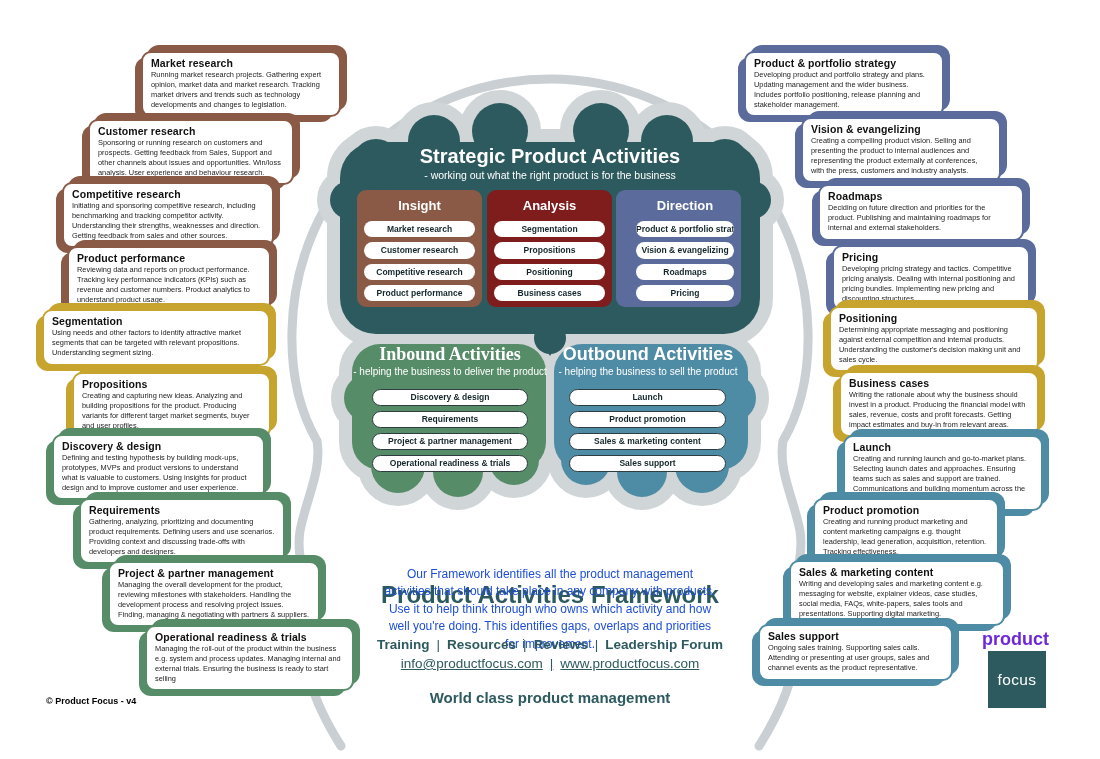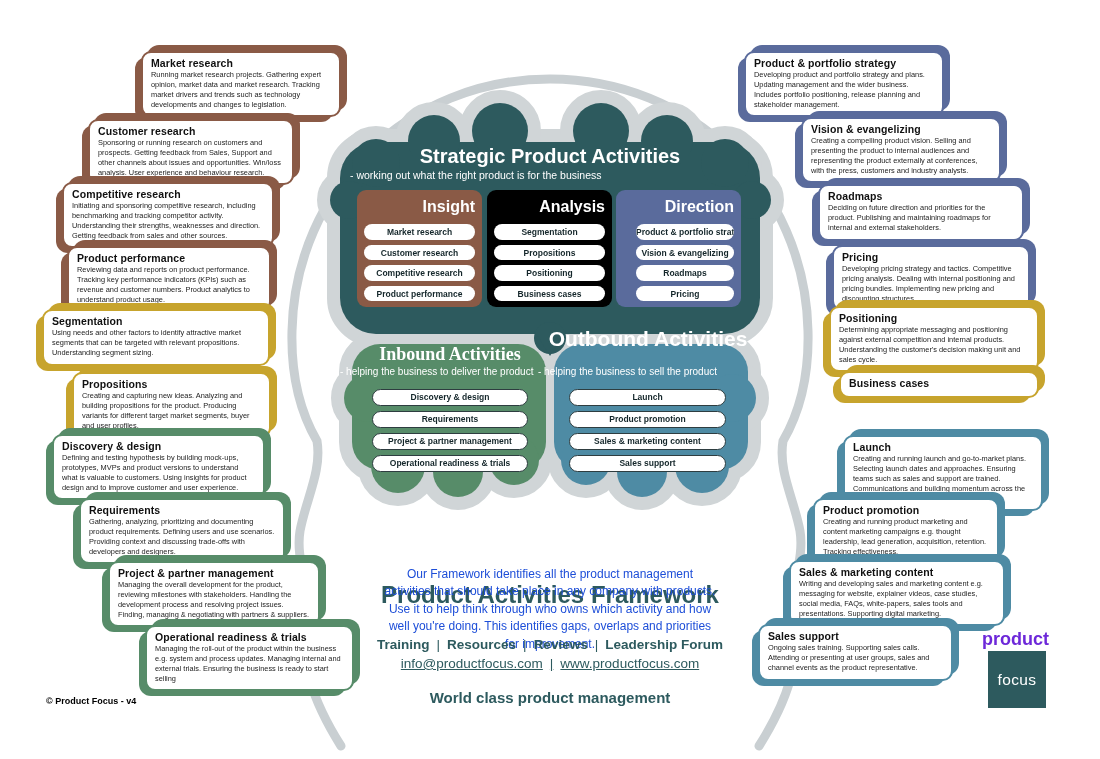--- a/index.html
+++ b/index.html
@@ -16,29 +16,29 @@
   .callout{position:absolute;z-index:6;}
   .callout::before,.callout::after{content:"";position:absolute;border-radius:12px;background:var(--c);z-index:0;}
   .callout::before{top:-6px;right:-6px;bottom:6px;left:6px;}
   .callout::after{top:6px;right:8px;bottom:-5px;left:-6px;}
   .callout .card{position:relative;z-index:1;background:#fff;border:2px solid var(--c);border-radius:10px;padding:4px 8px 6px;}
   .c-title{font-size:10.5px;font-weight:bold;color:#101010;margin-bottom:1px;letter-spacing:0.1px;}
   .c-body{font-size:7.4px;line-height:1.33;color:#222;}
 
   
   .col{position:absolute;z-index:4;border-radius:9px;padding:7px 7px 6px;box-sizing:border-box;display:flex;flex-direction:column;}
-  .col-header{text-align:right;color:#fff;font-weight:bold;font-size:16px;margin:1px 0 8px;}
+  .col-header{text-align:center;color:#fff;font-weight:bold;font-size:13px;margin:1px 0 8px;}
   .pill{background:#fff;border-radius:9px;height:17px;line-height:17px;font-size:8.5px;font-weight:bold;
         color:#14262a;text-align:center;margin-bottom:5px;box-sizing:border-box;white-space:nowrap;overflow:hidden;}
   .pill:last-child{margin-bottom:0;}
   .lobe-pills{position:absolute;z-index:4;display:flex;flex-direction:column;}
   .lobe-pills .pill{border:1.4px solid #2e3d40;line-height:14px;}
 
   .sec-title{position:absolute;z-index:4;color:#fff;font-weight:bold;text-align:center;}
-  .sec-sub{position:absolute;z-index:4;color:#fff;}
+  .sec-sub{position:absolute;z-index:4;color:#fff;text-align:center;}
 
   .fw-title{position:absolute;z-index:4;color:var(--teal);font-weight:bold;font-size:24px;text-align:center;}
   .fw-body{position:absolute;z-index:4;color:#1d4ed8;font-size:12px;line-height:1.45;text-align:center;}
   .fw-links{position:absolute;z-index:4;color:var(--teal);font-weight:bold;font-size:13.5px;text-align:center;}
   .fw-contacts{position:absolute;z-index:4;color:var(--teal);font-size:13.5px;text-align:center;}
   .fw-links .sep,.fw-contacts .sep{padding:0 7px;font-weight:normal;}
   .fw-tagline{position:absolute;z-index:4;color:var(--teal);font-weight:bold;font-size:15px;text-align:center;}
 
   .copyright{position:absolute;z-index:4;left:46px;top:696px;font-size:9px;font-weight:bold;color:#000;}
   .logo-product{position:absolute;z-index:4;left:982px;top:629px;width:64px;text-align:right;
@@ -98,21 +98,21 @@
 <div class="sec-sub" style="left:350px;top:169px;width:400px;font-size:10.5px;">- working out what the right product is for the business</div>
 
 <div>
     <div class="col" style="left: 357px; top: 190px; width: 125px; height: 117px; background: rgb(138, 90, 70);">
       <div class="col-header">Insight</div>
       <div class="pill">Market research</div>
       <div class="pill">Customer research</div>
       <div class="pill">Competitive research</div>
       <div class="pill">Product performance</div>
     </div>
-    <div class="col" style="left: 487px; top: 190px; width: 125px; height: 117px; background: #000000;">
+    <div class="col" style="left: 487px; top: 190px; width: 125px; height: 117px; background: #7f1d1d;">
       <div class="col-header">Analysis</div>
       <div class="pill">Segmentation</div>
       <div class="pill">Propositions</div>
       <div class="pill">Positioning</div>
       <div class="pill">Business cases</div>
     </div>
     <div class="col" style="left: 616px; top: 190px; width: 125px; height: 117px; background: rgb(90, 107, 156); padding-left: 20px;">
       <div class="col-header">Direction</div>
       <div class="pill">Product &amp; portfolio strategy</div>
       <div class="pill">Vision &amp; evangelizing</div>
@@ -123,21 +123,21 @@
 
 <div class="sec-title" style="left:345px;top:344px;width:210px;font-size:18px;font-family:Liberation Serif, serif;">Inbound Activities</div>
 <div class="sec-sub" style="left:340px;top:366px;width:220px;font-size:10px;">- helping the business to deliver the product</div>
 <div class="lobe-pills" style="left:372px;top:389px;width:156px;">
     <div class="pill">Discovery &amp; design</div>
     <div class="pill">Requirements</div>
     <div class="pill">Project &amp; partner management</div>
     <div class="pill">Operational readiness &amp; trials</div>
   </div>
 
-<div class="sec-title" style="left:543px;top:327px;width:210px;font-size:21px;">Outbound Activities</div>
+<div class="sec-title" style="left:543px;top:344px;width:210px;font-size:18px;">Outbound Activities</div>
 <div class="sec-sub" style="left:538px;top:366px;width:220px;font-size:10px;">- helping the business to sell the product</div>
 <div class="lobe-pills" style="left:569px;top:389px;width:157px;">
     <div class="pill">Launch</div>
     <div class="pill">Product promotion</div>
     <div class="pill">Sales &amp; marketing content</div>
     <div class="pill">Sales support</div>
   </div>
 
 <div class="fw-title" style="left:370px;top:533px;width:360px;margin-top:48px;">Product Activities Framework</div>
 <div class="fw-body" style="left:383px;top:566px;width:334px;">Our Framework identifies all the product management activities that should take place in any company with products. Use it to help think through who owns which activity and how well you're doing. This identifies gaps, overlaps and priorities for improvement.</div>
@@ -234,20 +234,21 @@
     </div>
     <div class="callout" style="--c: #c7a42d; left: 829px; top: 306px; width: 210px;">
       <div class="card">
         <div class="c-title">Positioning</div>
         <div class="c-body">Determining appropriate messaging and positioning against external competition and internal products. Understanding the customer's decision making unit and sales cycle.</div>
       </div>
     </div>
     <div class="callout" style="--c: #c7a42d; left: 839px; top: 371px; width: 200px;">
       <div class="card">
         <div class="c-title">Business cases</div>
+        <div class="c-body">Writing the rationale about why the business should invest in a product. Producing the financial model with sales, revenue, costs and profit forecasts. Getting impact estimates and buy-in from relevant areas.</div>
       </div>
     </div>
     <div class="callout" style="--c: #4e8ba4; left: 843px; top: 435px; width: 200px;">
       <div class="card">
         <div class="c-title">Launch</div>
         <div class="c-body">Creating and running launch and go-to-market plans. Selecting launch dates and approaches. Ensuring teams such as sales and support are trained. Communications and building momentum across the business.</div>
       </div>
     </div>
     <div class="callout" style="--c: #4e8ba4; left: 813px; top: 498px; width: 186px;">
       <div class="card">

